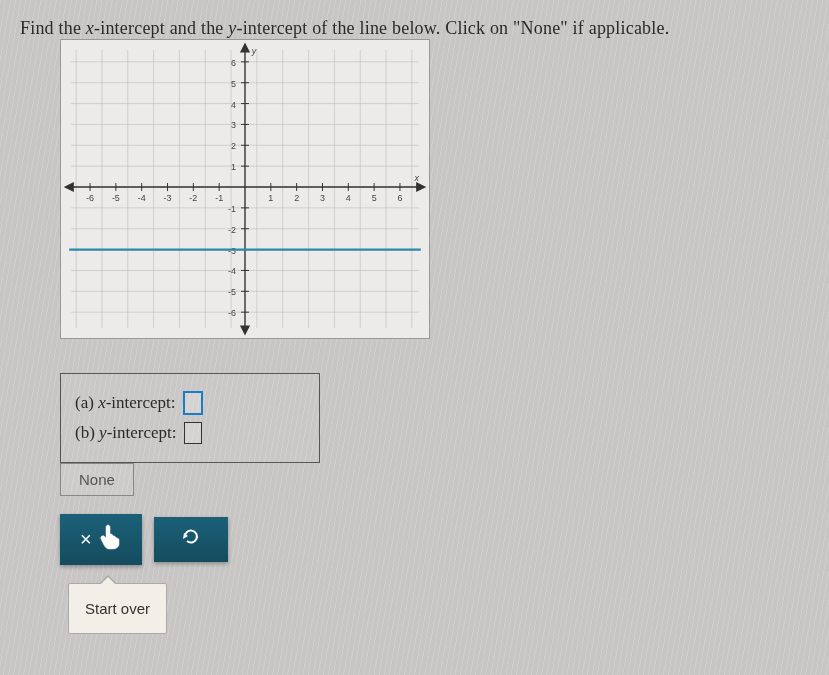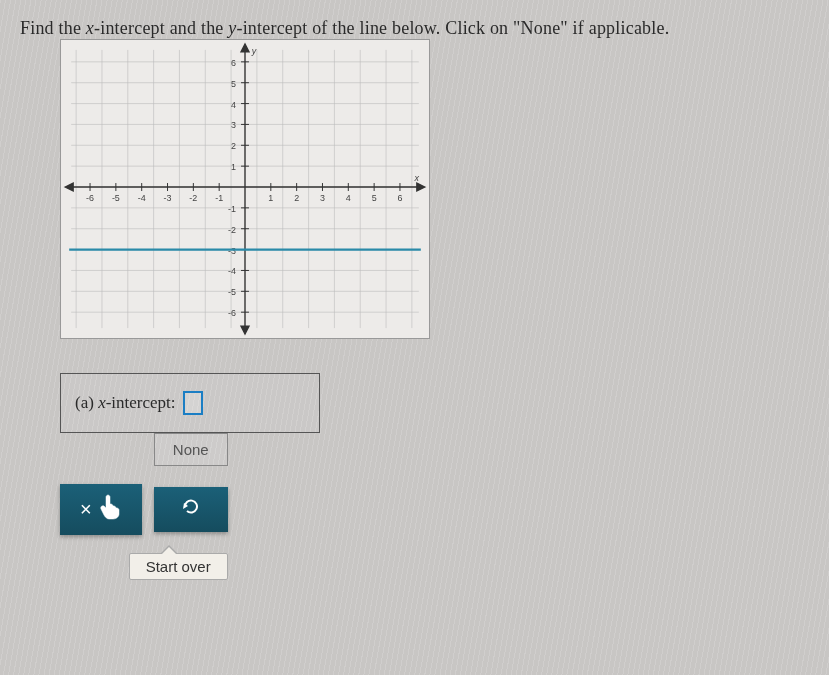--- a/index.html
+++ b/index.html
@@ -55,21 +55,21 @@
     margin-left: 8px;
     background: rgba(255,255,255,0.2);
   }
   .ans-line .box.active {
     outline: 2px solid #1b7ec4;
     outline-offset: -1px;
   }
   .controls {
     display: flex;
     flex-direction: column;
-    align-items: flex-end;
+    align-items: flex-start;
     gap: 18px;
   }
   .none-btn {
     border: 1px solid #888;
     padding: 7px 18px;
     font-size: 15px;
     color: #555;
     background: rgba(255,255,255,0.1);
     font-family: Arial, sans-serif;
     cursor: pointer;
@@ -91,21 +91,21 @@
     display: flex;
     align-items: center;
     justify-content: center;
     box-shadow: 0 2px 4px rgba(0,0,0,0.3);
   }
   .cursor-icon { margin-left: 6px; }
   .tooltip {
     position: relative;
     background: #f2efe9;
     border: 1px solid #aaa;
-    padding: 4px 16px;
+    padding: 16px 16px;
     font-size: 15px;
     font-family: Arial, sans-serif;
     color: #333;
     border-radius: 2px;
     margin-left: 8px;
   }
   .tooltip::before {
     content: "";
     position: absolute;
     top: -9px;
@@ -235,20 +235,26 @@
 </div>
 
 <div class="answer-row">
   <div class="answers">
     <div class="ans-line">
       <span class="label">
         <span>(a) </span><span class="var">x</span><span>-intercept:</span>
       </span>
       <span class="box active"></span>
     </div>
+    <div class="ans-line">
+      <span class="label">
+        <span>(b) </span><span class="var">y</span><span>-intercept:</span>
+      </span>
+      <span class="box"></span>
+    </div>
   </div>
 
   <div class="controls">
     <button class="none-btn">None</button>
     <div class="btn-row">
       <button class="teal-btn">
         <span style="font-size:20px;">×</span>
         <span class="cursor-icon">
           <svg width="24" height="26" viewBox="0 0 24 26">
             <path d="M8 3 C8 2 9 1 10 1 C11 1 12 2 12 3 L12 10 L13 10 C14 10 15 11 15 12 L16 12 C17 12 18 13 18 14 L19 14 C20 14 21 15 21 16 L21 20 C21 22 19 25 15 25 L11 25 C9 25 7 23 6 21 L3 15 C2 13 4 11 6 12 L8 14 Z" fill="#fff" stroke="#fff" stroke-width="0.5"></path>

